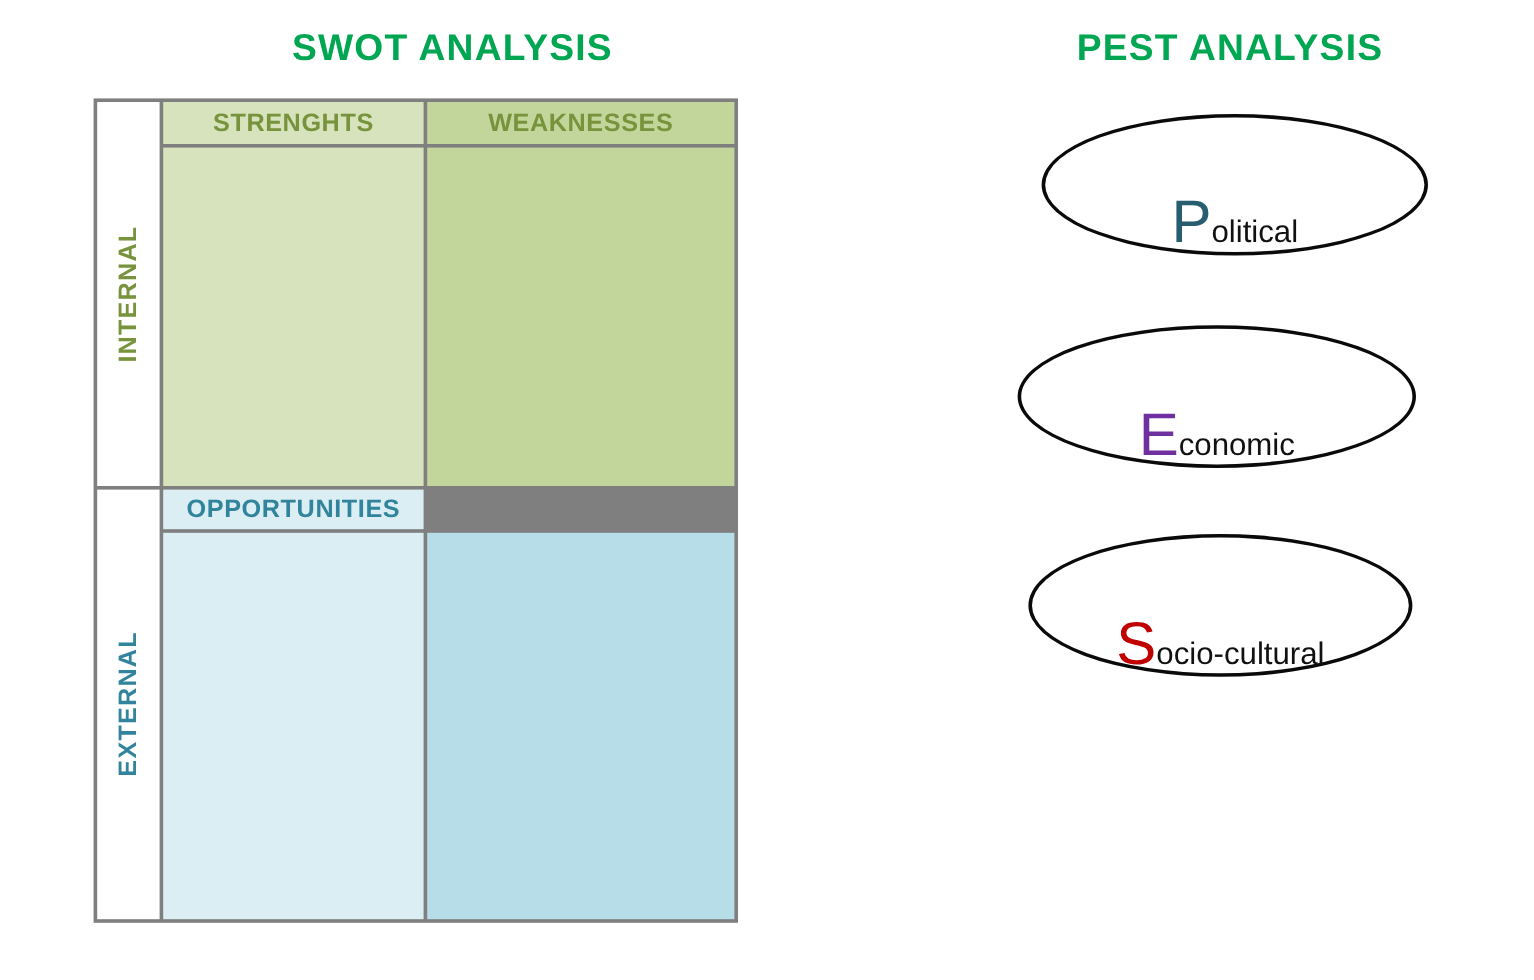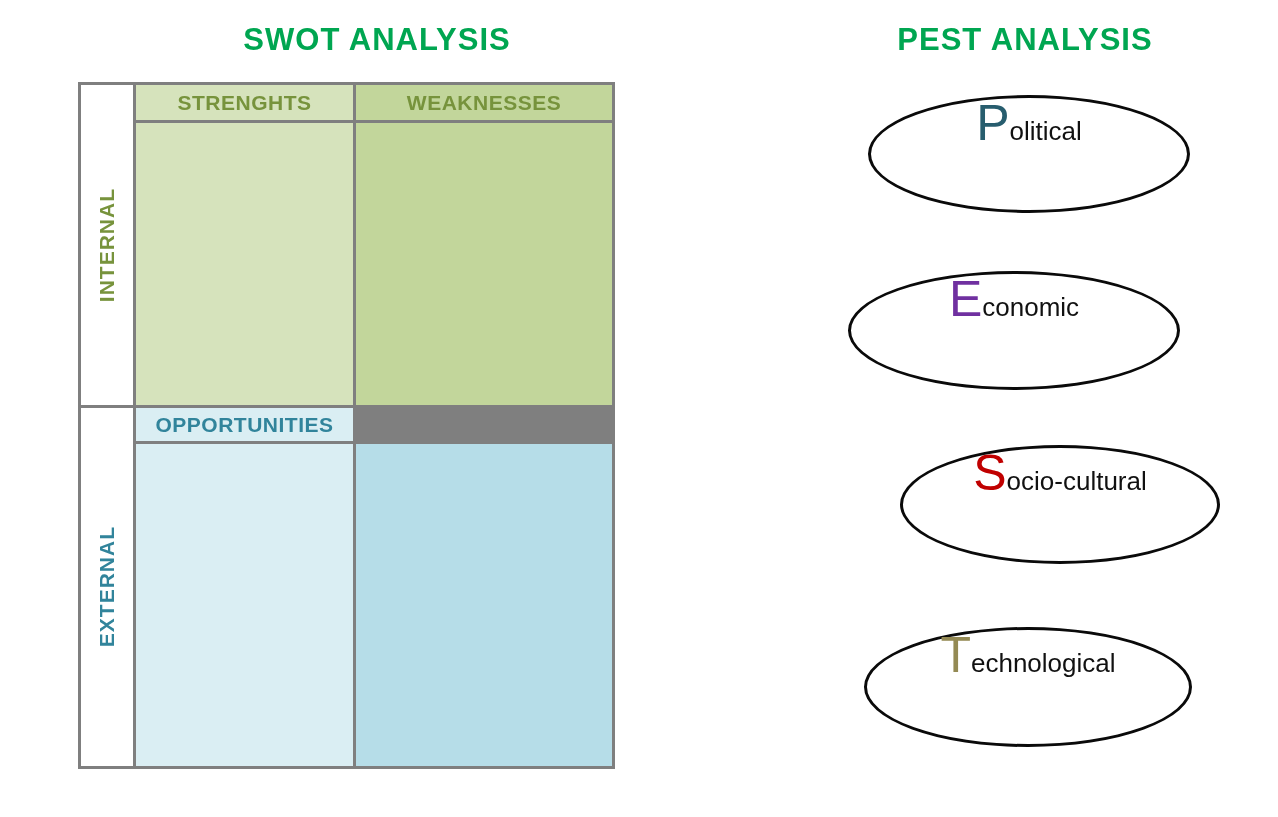--- a/index.html
+++ b/index.html
@@ -50,25 +50,25 @@
   .c-t-head     { grid-column: 3; grid-row: 3; }
   .c-o-body     { grid-column: 2; grid-row: 4; }
   .c-t-body     { grid-column: 3; grid-row: 4; }
 
   
   .pest-ellipse {
     position: absolute;
     border: 3px solid #0a0a0a;
     border-radius: 50%;
     background: #ffffff;
-    display: flex; align-items: flex-start; justify-content: center;
+    display: flex; align-items: flex-end; justify-content: center;
   }
   .e-political     { left: 868px; top:  95px; width: 322px; height: 118px; }
   .e-economic      { left: 848px; top: 271px; width: 332px; height: 119px; }
-  .e-socio         { left: 900px; top: 445px; width: 320px; height: 119px; }
+  .e-socio         { left: 857px; top: 445px; width: 320px; height: 119px; }
   .e-technological { left: 864px; top: 627px; width: 328px; height: 120px; }
 
   .factor-text { white-space: nowrap; line-height: 1; }
   .factor-initial { font-size: 50px; }
   .factor-rest { font-size: 26px; color: #111111; }
 </style>
 </head>
 <body>
 
 <div class="canvas">
@@ -114,19 +114,14 @@
       <span class="factor-initial" style="color: rgb(112, 48, 160);">E</span><span class="factor-rest">conomic</span>
     </div>
   </div>
 
   <div class="pest-ellipse e-socio">
     <div class="factor-text">
       <span class="factor-initial" style="color: rgb(192, 0, 0);">S</span><span class="factor-rest">ocio-cultural</span>
     </div>
   </div>
 
-  <div class="pest-ellipse e-technological">
-    <div class="factor-text">
-      <span class="factor-initial" style="color: rgb(148, 138, 84);">T</span><span class="factor-rest">echnological</span>
-    </div>
-  </div>
 
 </div>
 
 </body></html>

